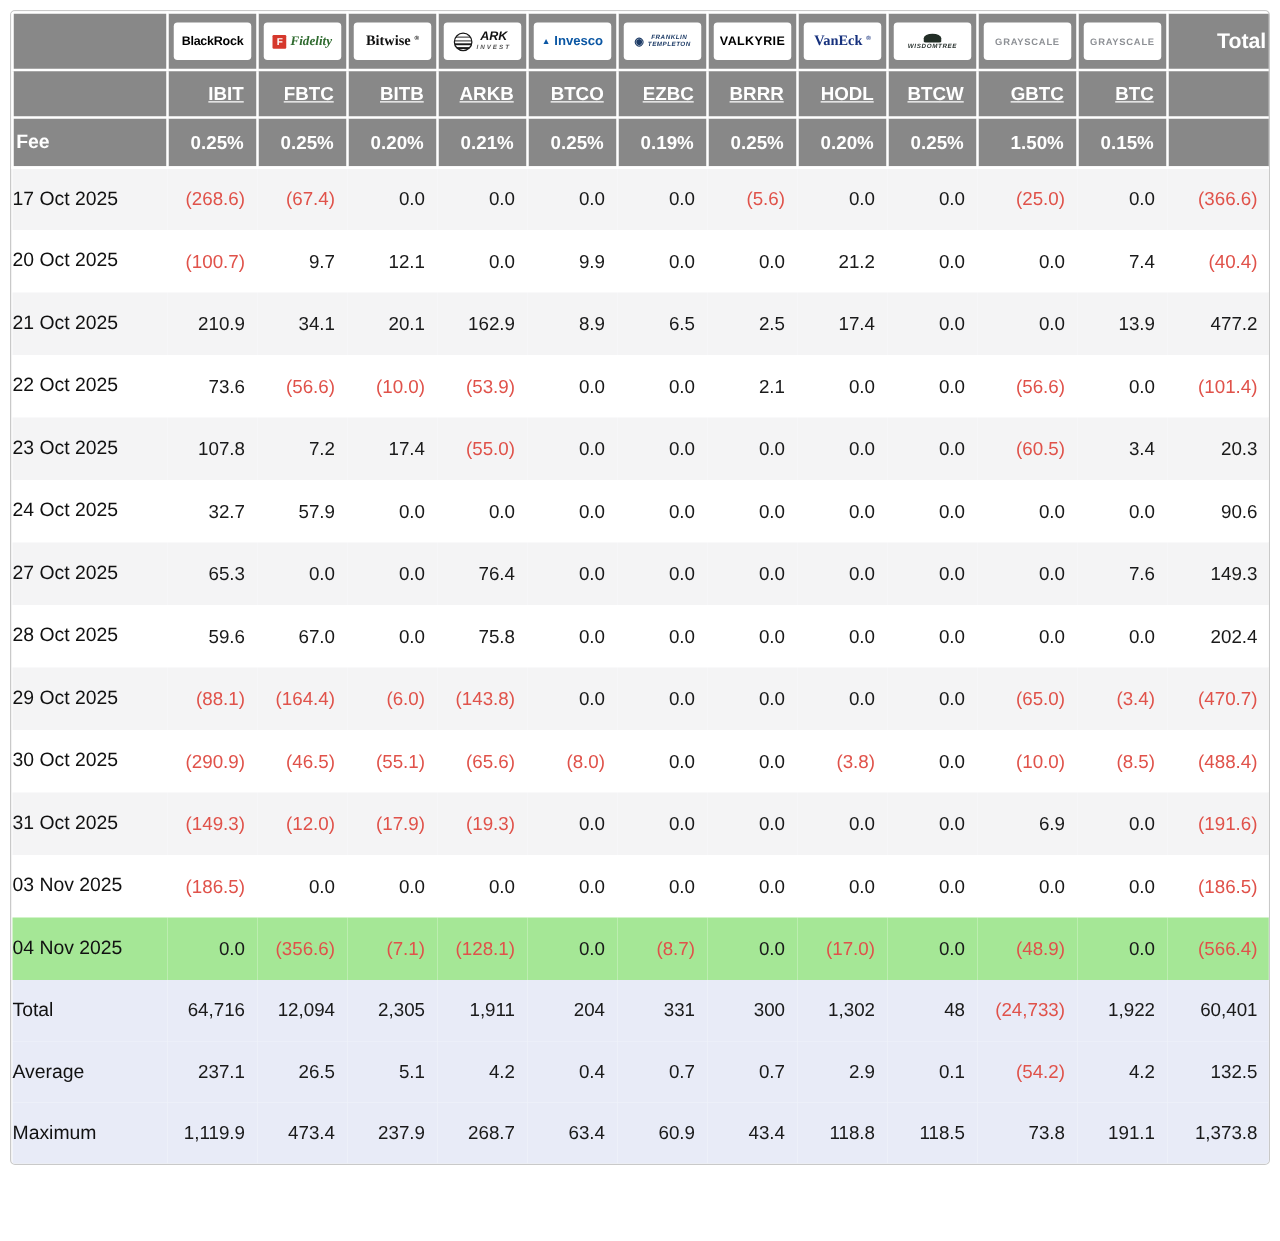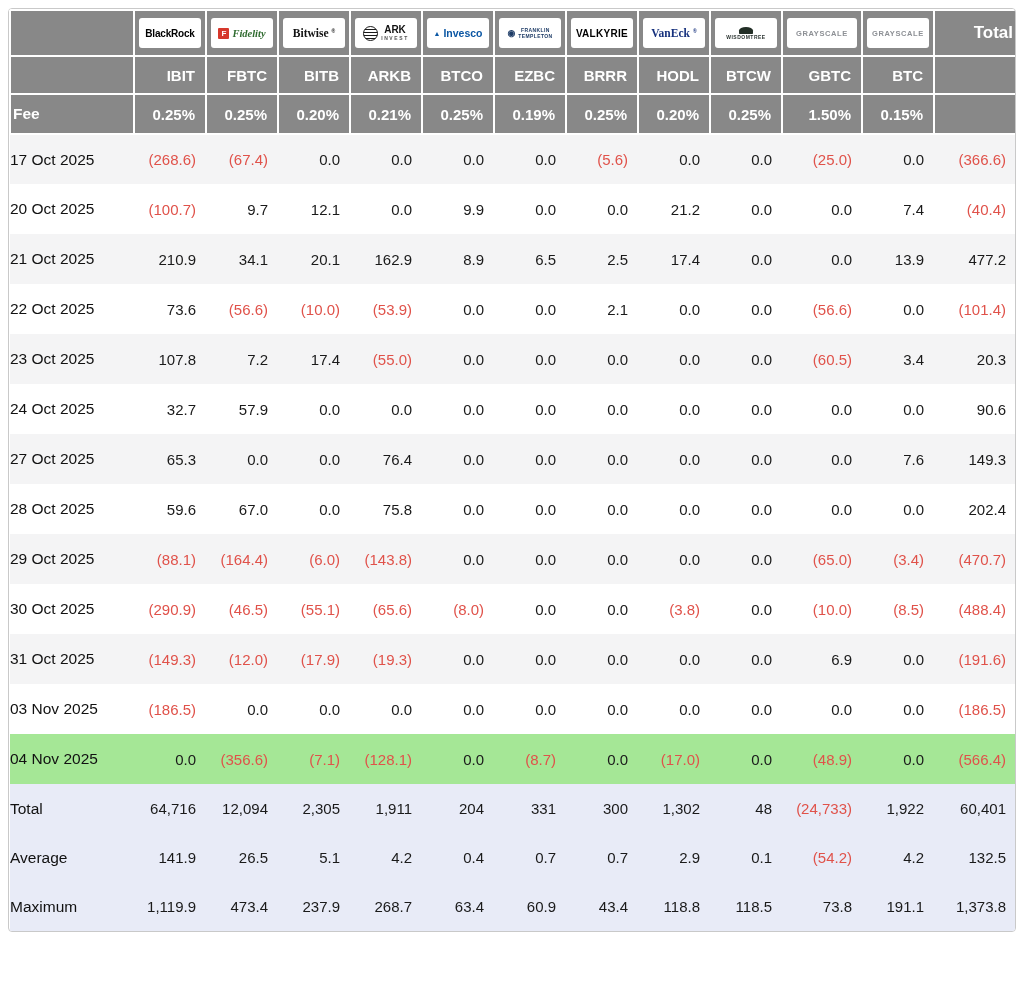--- a/index.html
+++ b/index.html
@@ -7,29 +7,29 @@
   body{font-family:"Liberation Sans",sans-serif;width:1024px;}
   .page{width:1024px;height:993px;padding:8px;background:#fff;}
   .tbl-wrap{border:1px solid var(--border,#c9c9c9);border-radius:4px;overflow:hidden;background:#fff;}
   table{width:100%;border-collapse:collapse;table-layout:fixed;}
 
   
   thead th{background:var(--hbg,#888);color:#fff;border:2px solid #fff;font-weight:bold;vertical-align:middle;}
   .logo-row th{height:46px;padding:3px 4px;}
   .logo-box{background:#fff;border-radius:3px;height:30px;width:100%;display:flex;align-items:center;justify-content:center;gap:3px;padding:4px 2px;overflow:hidden;}
   .total-h{font-size:17px;text-align:right;padding-right:12px;}
-  .ticker-row th{height:38px;}
+  .ticker-row th{height:38px;text-decoration:underline;}
   .ticker-cell{font-size:15px;text-align:right;padding-right:10px;}
   .fee-row th{height:40px;}
   .fee-cell{font-size:15px;text-align:right;padding-right:10px;}
   .fee-label{font-size:15.5px;text-align:left;padding-left:2px;}
   .corner-cell{background:var(--hbg,#888);}
 
   
-  .lg-stack{display:flex;flex-direction:column;align-items:center;line-height:1;}
+  .lg-stack{display:flex;flex-direction:column;align-items:center;line-height:1;font-style:italic;}
   .lg-blackrock{font-weight:800;font-size:10px;color:#000;letter-spacing:-0.2px;}
   .lg-fidelity-icon{width:11px;height:11px;background:#d6382c;color:#fff;font-size:8px;font-weight:bold;display:inline-flex;align-items:center;justify-content:center;border-radius:1px;flex:0 0 auto;}
   .lg-fidelity{font-family:"Liberation Serif",serif;font-style:italic;font-weight:bold;font-size:10.5px;color:#2f6b2f;}
   .lg-bitwise{font-family:"Liberation Serif",serif;font-size:11.5px;font-weight:600;color:#111;}
   .lg-bitwise-mark{font-size:5px;color:#111;align-self:flex-start;margin-top:6px;}
   .lg-ark-icon{width:15px;height:15px;border:1.5px solid #1a1a1a;border-radius:50%;background:repeating-linear-gradient(to bottom,transparent 0 2px,#1a1a1a 2px 3px);flex:0 0 auto;}
   .lg-ark-text{font-weight:800;font-size:10px;color:#111;}
   .lg-ark-sub{font-size:5px;letter-spacing:1.6px;color:#555;margin-top:1px;}
   .lg-invesco-icon{color:#0b57a4;font-size:7px;line-height:1;}
   .lg-invesco{color:#0b57a4;font-weight:bold;font-size:10.5px;}
@@ -381,21 +381,21 @@
             <td class="num">331</td>
             <td class="num">300</td>
             <td class="num">1,302</td>
             <td class="num">48</td>
             <td class="num neg">(24,733)</td>
             <td class="num">1,922</td>
             <td class="num total-col">60,401</td>
           </tr>
           <tr class="summary-row">
             <td class="sum-label">Average</td>
-            <td class="num">141.9</td>
+            <td class="num">237.1</td>
             <td class="num">26.5</td>
             <td class="num">5.1</td>
             <td class="num">4.2</td>
             <td class="num">0.4</td>
             <td class="num">0.7</td>
             <td class="num">0.7</td>
             <td class="num">2.9</td>
             <td class="num">0.1</td>
             <td class="num neg">(54.2)</td>
             <td class="num">4.2</td>

